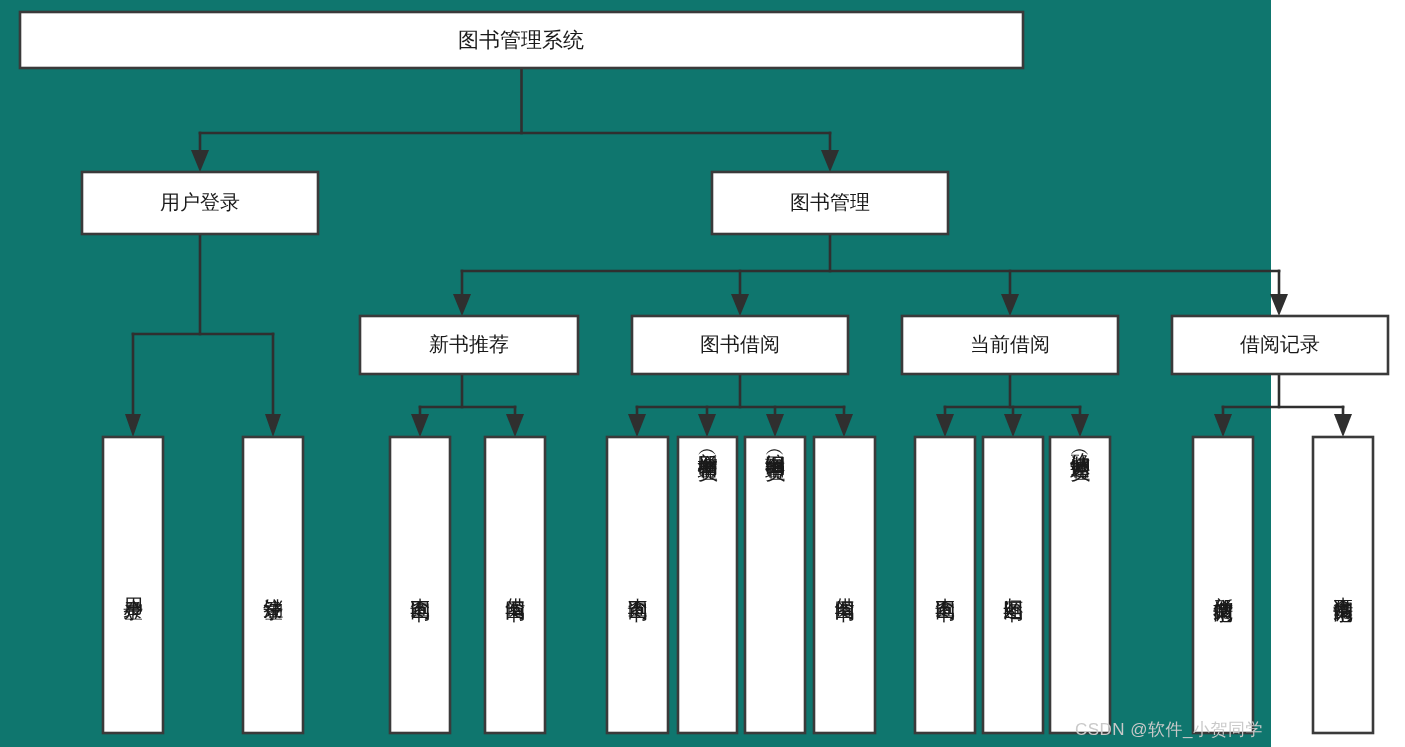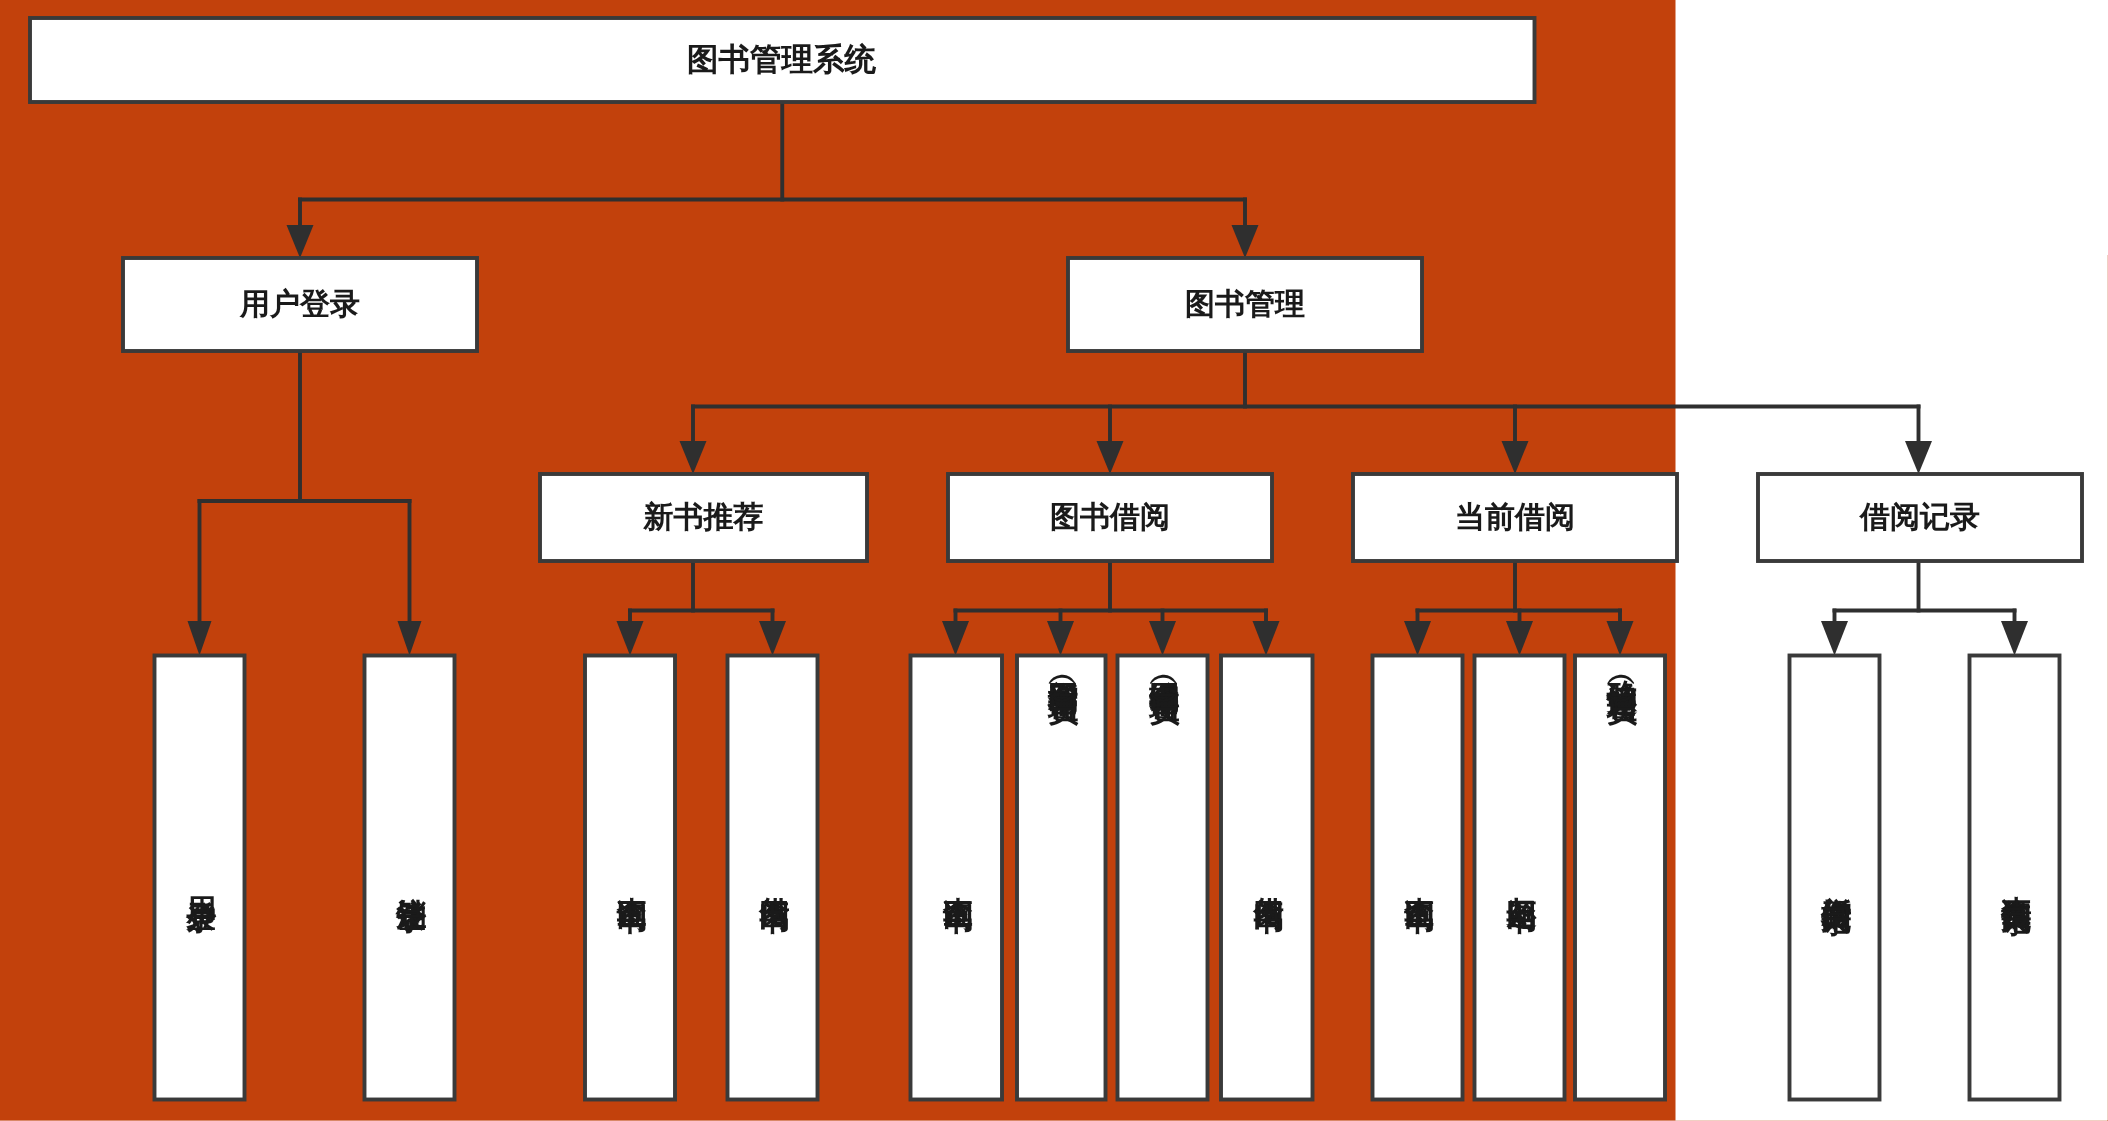--- a/index.html
+++ b/index.html
@@ -8,24 +8,23 @@
     background: #ffffff;
   }
   body {
     width: 1405px;
     height: 747px;
     font-family: "Liberation Sans", "DejaVu Sans", sans-serif;
     overflow: hidden;
   }
   #diagram-root {
     position: relative;
-    width: 1117px;
+    width: 1271px;
     height: 747px;
-    background: #c2410c;
-    font-weight: bold;
+    background: #0f766e;
   }
   svg.diagram-canvas {
     position: absolute;
     left: 0;
     top: 0;
     width: 1405px;
     height: 747px;
   }
   .node-box {
     fill: #ffffff;
@@ -266,14 +265,15 @@
   <div class="vlabel-wrap" style="left:1050px; top:437px; width:60px; height:296px; align-items:flex-start;">
     <span class="vlabel-text">确认归还（管理员）</span>
   </div>
   <div class="vlabel-wrap" style="left:1193px; top:437px; width:60px; height:296px;">
     <span class="vlabel-text">新增借阅记录</span>
   </div>
   <div class="vlabel-wrap" style="left:1313px; top:437px; width:60px; height:296px;">
     <span class="vlabel-text">查询借阅记录</span>
   </div>
 
+  <div class="watermark">CSDN @软件_小贺同学</div>
 
 </div>
 
 </body></html>

